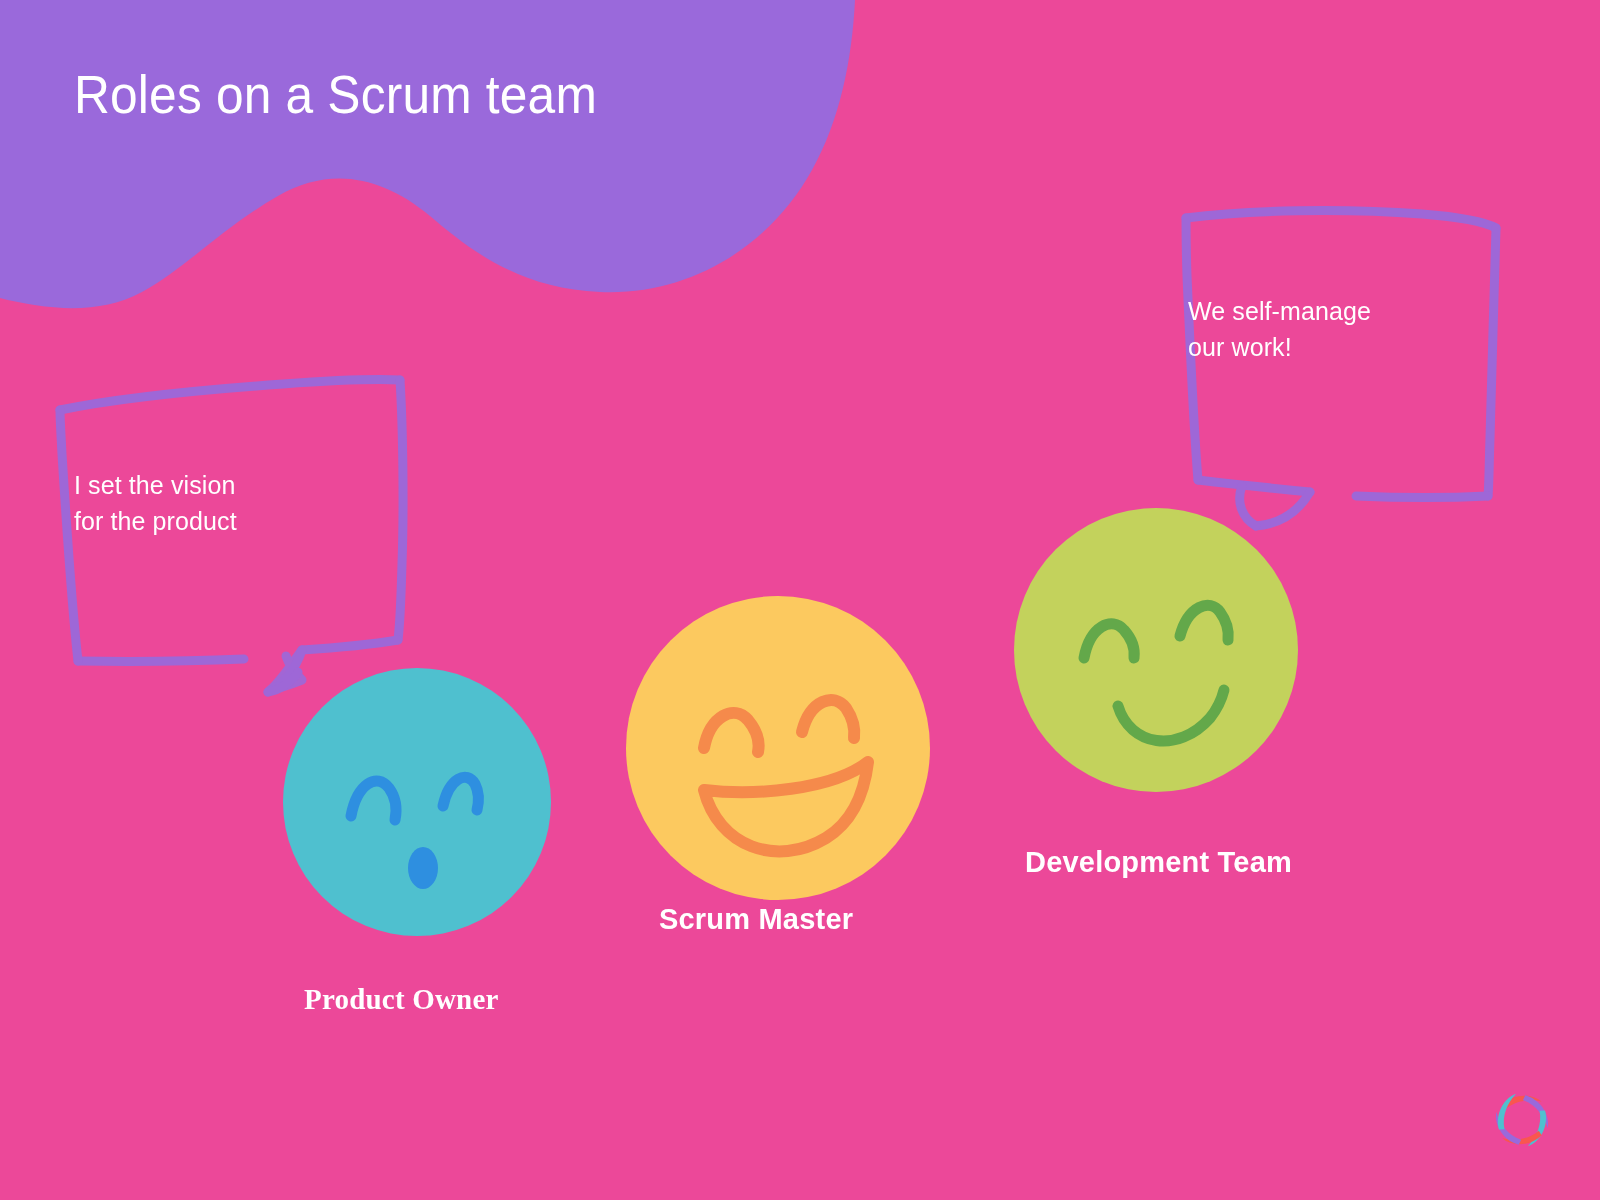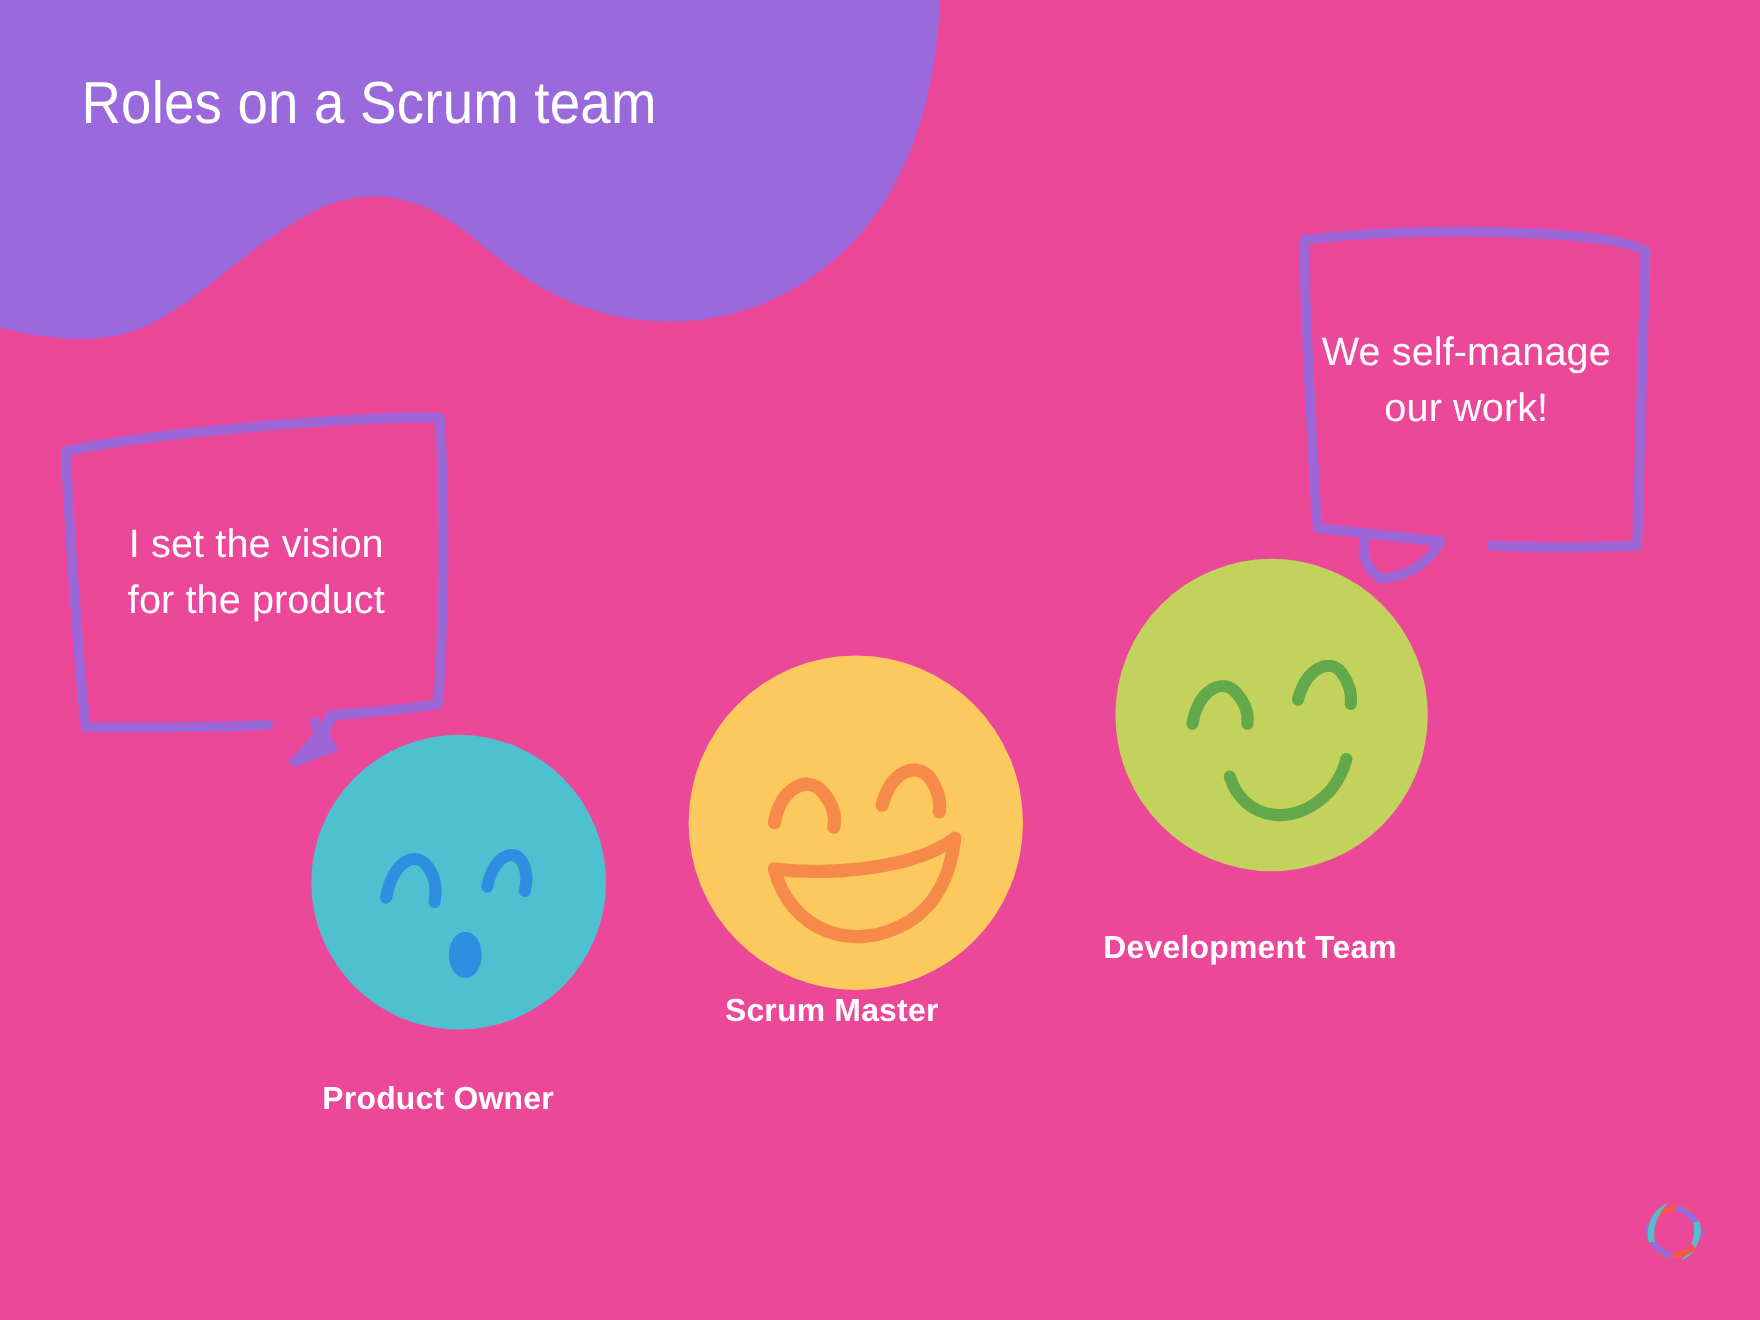--- a/index.html
+++ b/index.html
@@ -47,22 +47,21 @@
     position: absolute;
   }
   .bubble svg {
     position: absolute;
     left: 0; top: 0;
     overflow: visible;
   }
   .bubble-text {
     position: absolute;
     color: #ffffff;
-    text-align: center;
-    font-size: 36px;
+    font-size: 25px;
     line-height: 1.42;
     font-weight: 400;
     white-space: pre-line;
     letter-spacing: 0.1px;
   }
 
   #bubble-po      { left: 48px;   top: 368px;  width: 370px; height: 330px; }
   #bubble-po .bubble-text   { left: 26px; top: 100px; width: 318px; }
 
   #bubble-sm      { left: 528px;  top: 296px;  width: 300px; height: 262px; }
@@ -84,23 +83,23 @@
 
   
   .role-label {
     position: absolute;
     color: #ffffff;
     font-weight: 700;
     font-size: 29px;
     letter-spacing: 0.2px;
     white-space: nowrap;
   }
-  #label-po  { left: 293px;  top: 983px; }
+  #label-po  { left: 304px;  top: 983px; font-family: Liberation Serif, serif; }
   #label-sm  { left: 659px;  top: 903px; }
-  #label-dev { left: 1003px; top: 846px; text-align: right; }
+  #label-dev { left: 1025px; top: 846px; text-align: right; }
 
   
   #logo {
     position: absolute;
     left: 1484px;
     top: 1082px;
     width: 76px;
     height: 76px;
   }
 </style>

